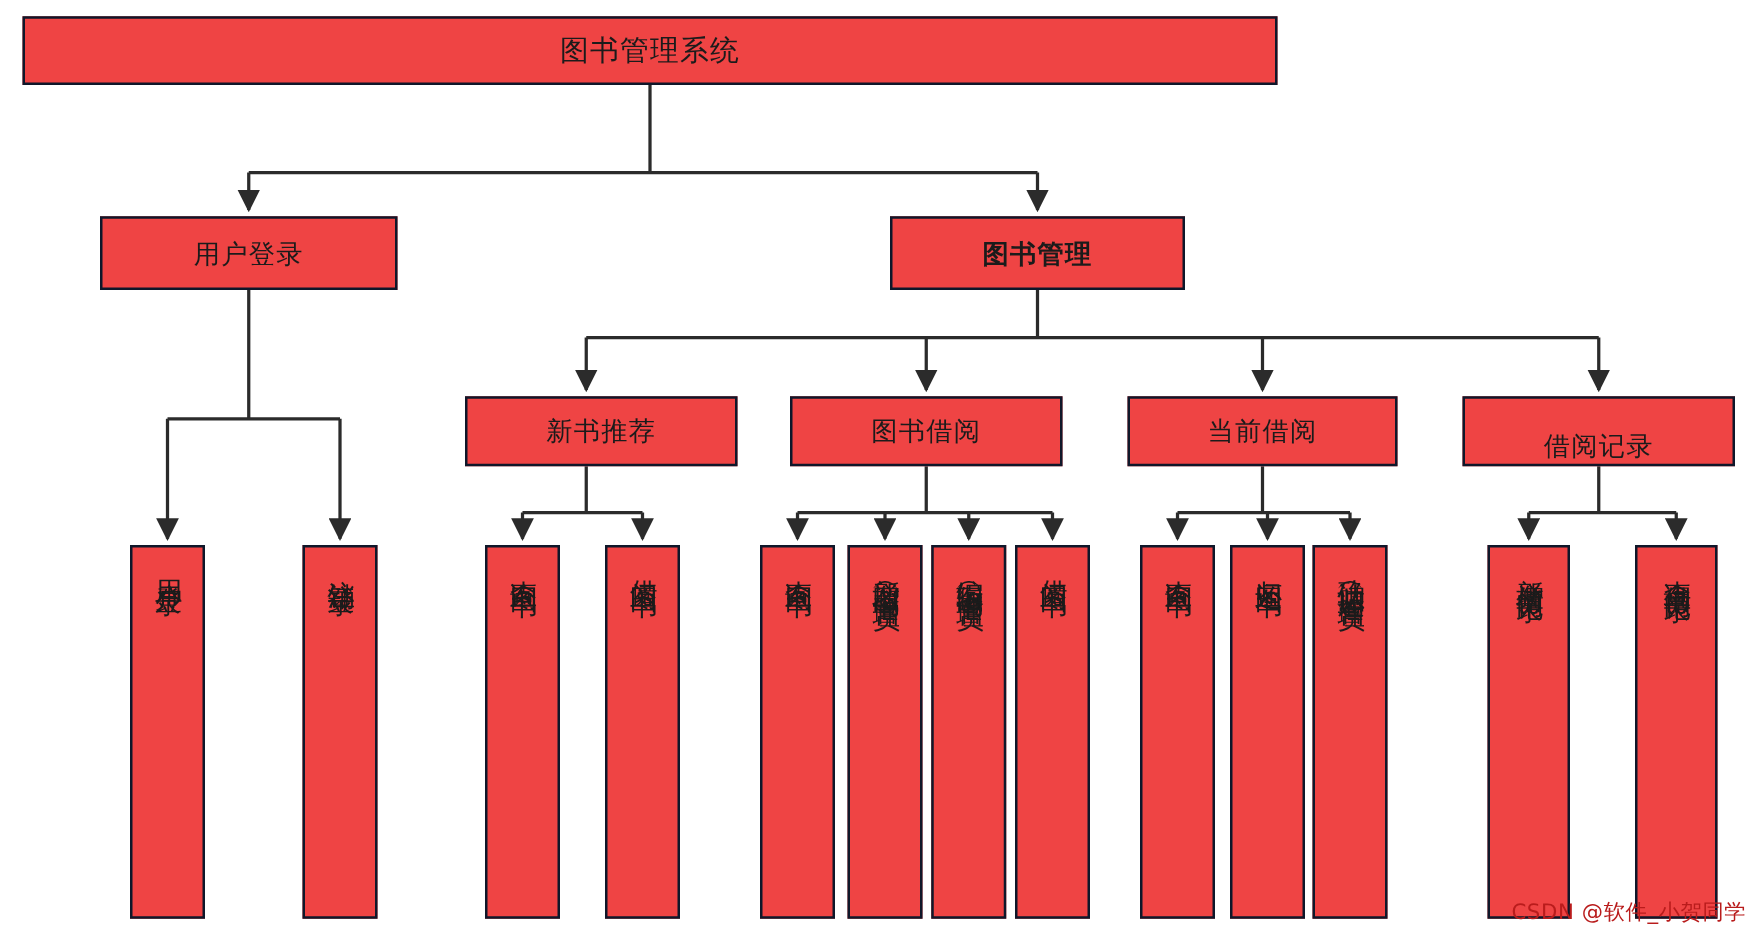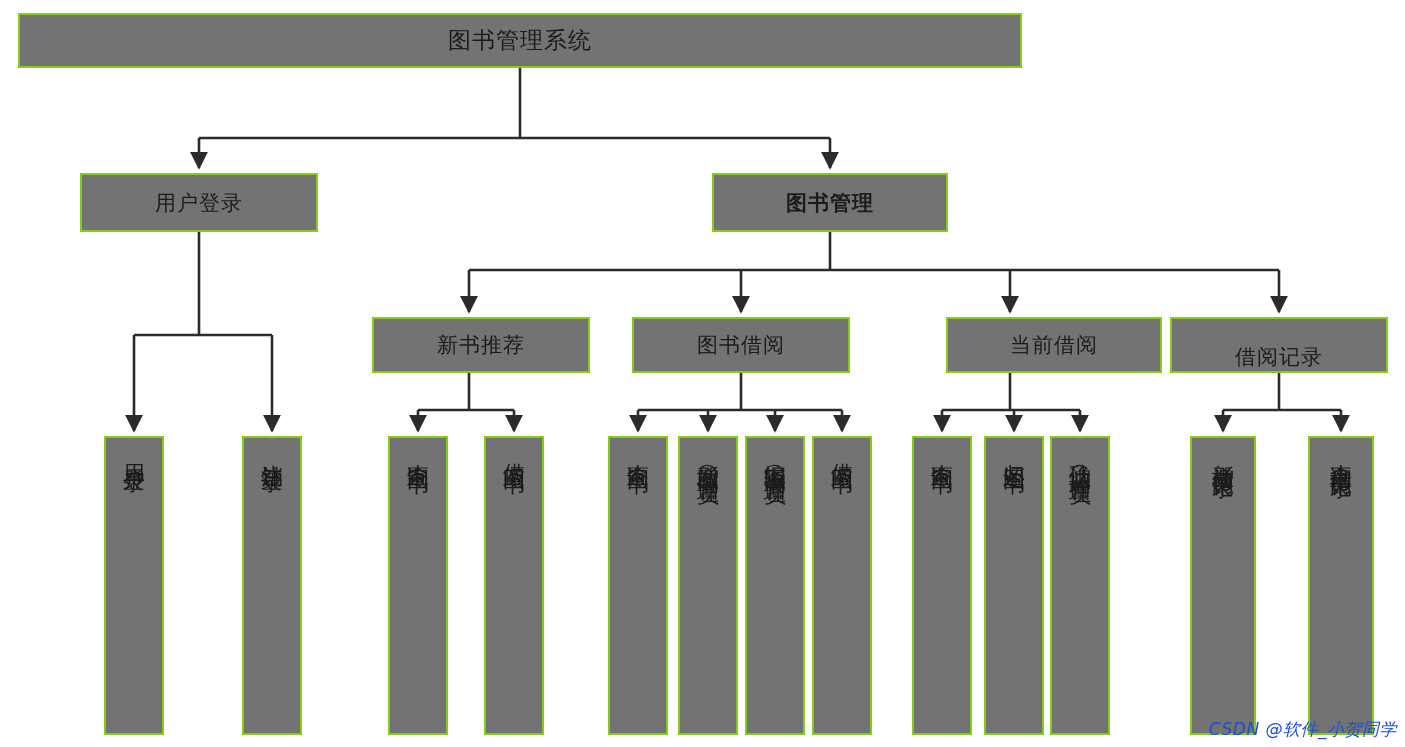--- a/index.html
+++ b/index.html
@@ -22,22 +22,22 @@
     position: absolute;
     left: 0;
     top: 0;
     width: 1405px;
     height: 747px;
     pointer-events: none;
   }
   .node {
     position: absolute;
     box-sizing: border-box;
-    background: #737373;
-    border: 2px solid #84cc16;
+    background: #ef4444;
+    border: 2px solid #0f172a;
     display: flex;
     align-items: center;
     justify-content: center;
     color: #1b1b1b;
     z-index: 2;
   }
   .node.root {
     font-size: 23px;
     letter-spacing: 1px;
   }
@@ -61,25 +61,24 @@
     letter-spacing: 3px;
     line-height: 1;
     display: block;
     white-space: nowrap;
   }
   .watermark {
     position: absolute;
     right: 8px;
     bottom: 6px;
     font-size: 17px;
-    color: #1d4ed8;
+    color: #b91c1c;
     z-index: 5;
     white-space: nowrap;
     letter-spacing: 0.5px;
-    font-style: italic;
   }
 </style>
 </head>
 <body>
 
 <div id="stage">
 
   <svg id="edges" viewBox="0 0 1405 747" xmlns="http://www.w3.org/2000/svg">
     <defs>
       <marker id="arrow" viewBox="0 0 10 10" refX="9" refY="5" markerWidth="7" markerHeight="7" orient="auto-start-reverse">
@@ -140,21 +139,21 @@
   <div class="node l2" style="left:712px; top:173px; width:236px; height:59px;font-weight:bold;">
     <span>图书管理</span>
   </div>
 
   <div class="node l3" style="left:372px; top:317px; width:218px; height:56px;">
     <span>新书推荐</span>
   </div>
   <div class="node l3" style="left:632px; top:317px; width:218px; height:56px;">
     <span>图书借阅</span>
   </div>
-  <div class="node l3" style="left:902px; top:317px; width:216px; height:56px;margin-left:44px;">
+  <div class="node l3" style="left:902px; top:317px; width:216px; height:56px;">
     <span>当前借阅</span>
   </div>
   <div class="node l3" style="left:1170px; top:317px; width:218px; height:56px;align-items:flex-end;">
     <span>借阅记录</span>
   </div>
 
   <div class="node leaf" style="left:104px; top:436px; width:60px; height:299px;">
     <span class="vtext">用户登录</span>
   </div>
   <div class="node leaf" style="left:242px; top:436px; width:60px; height:299px;">

